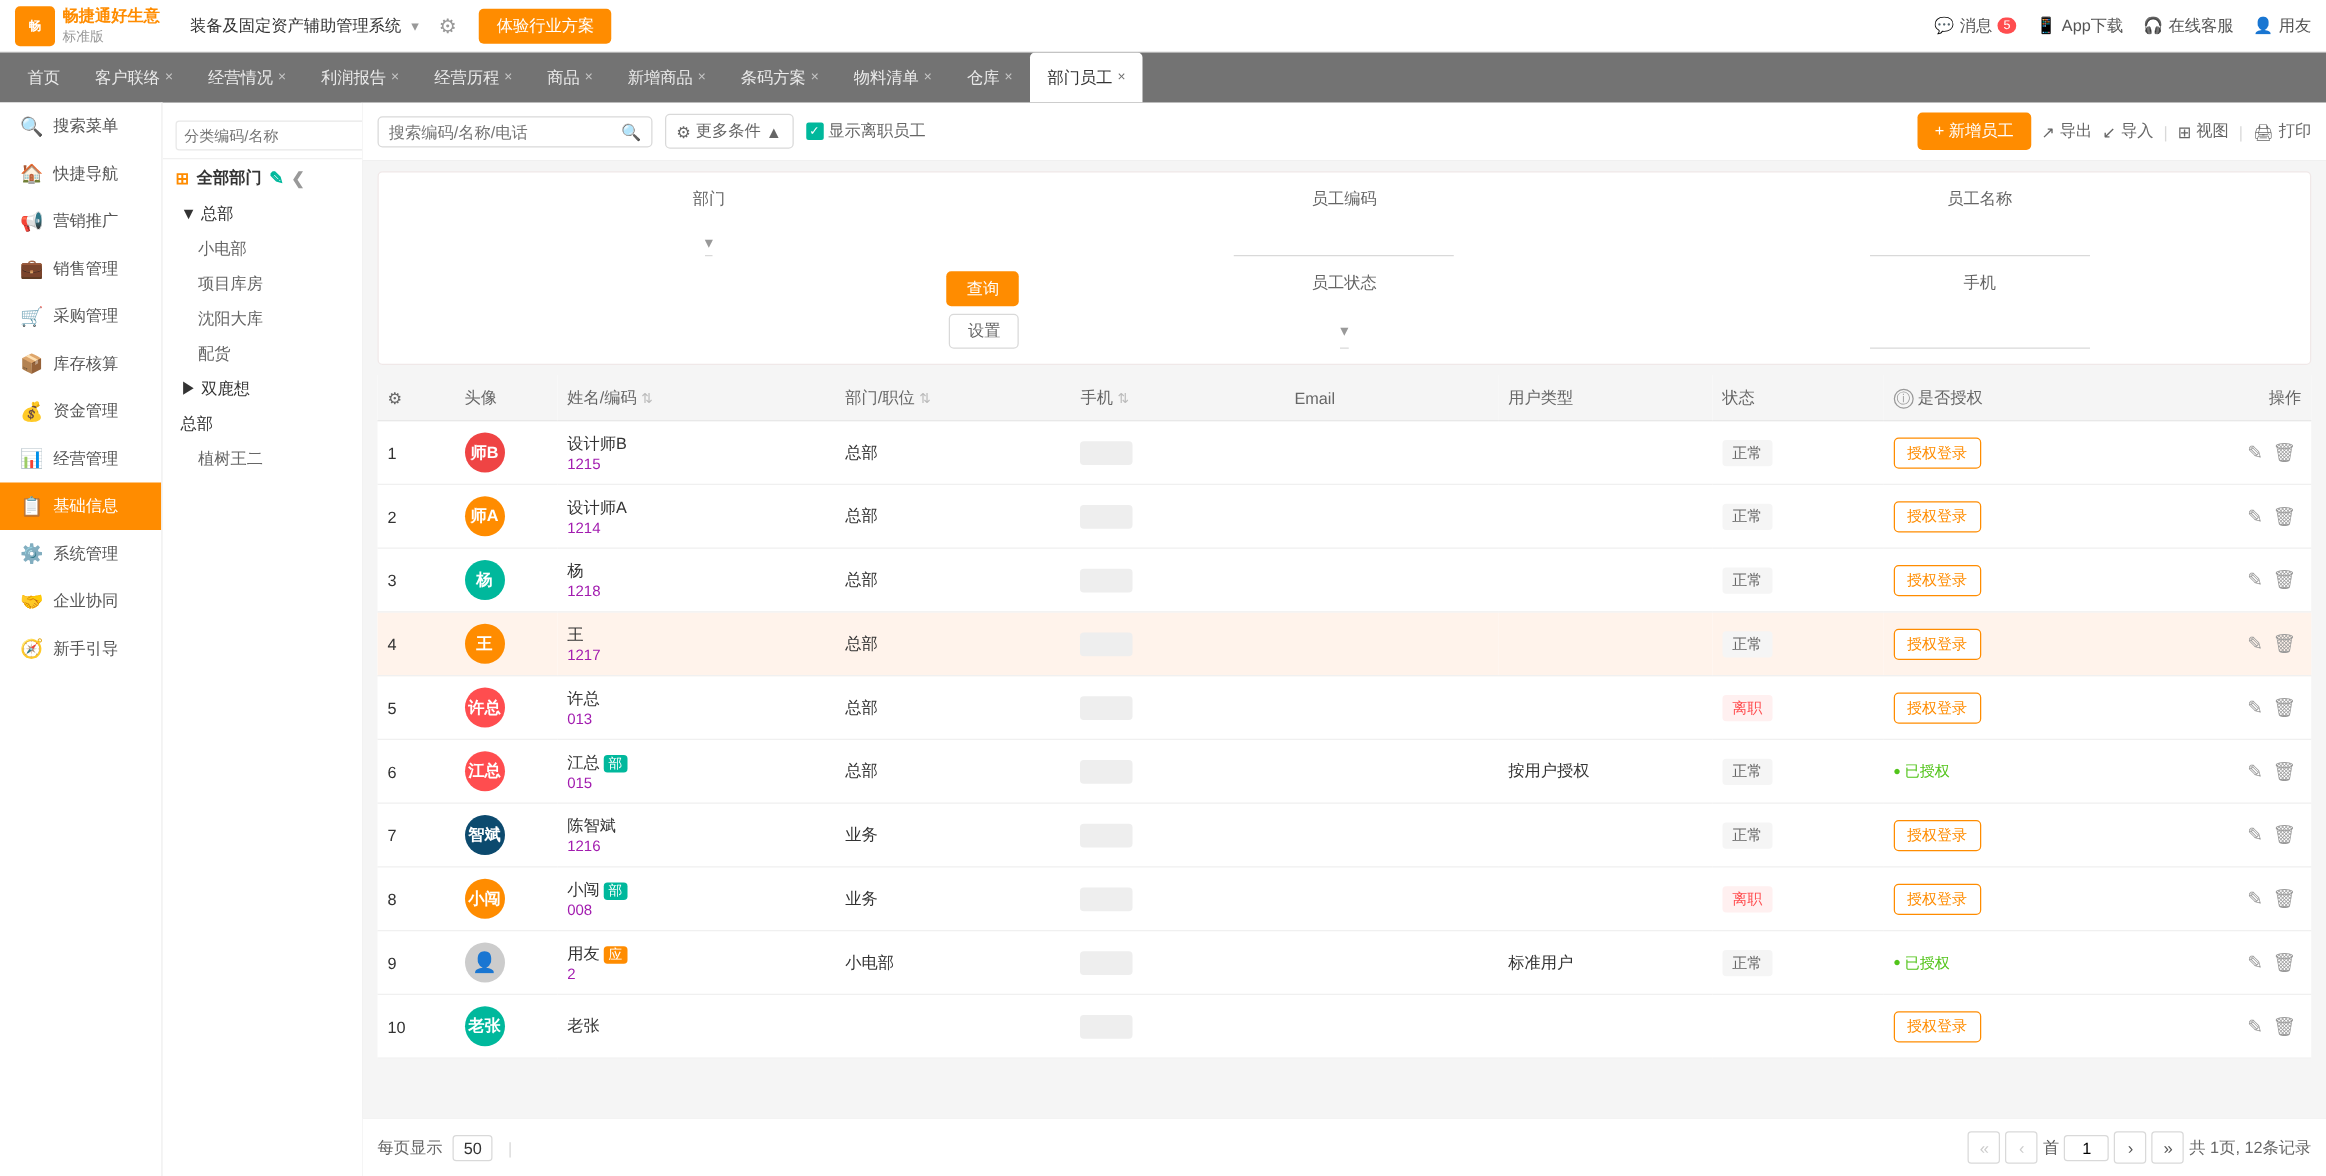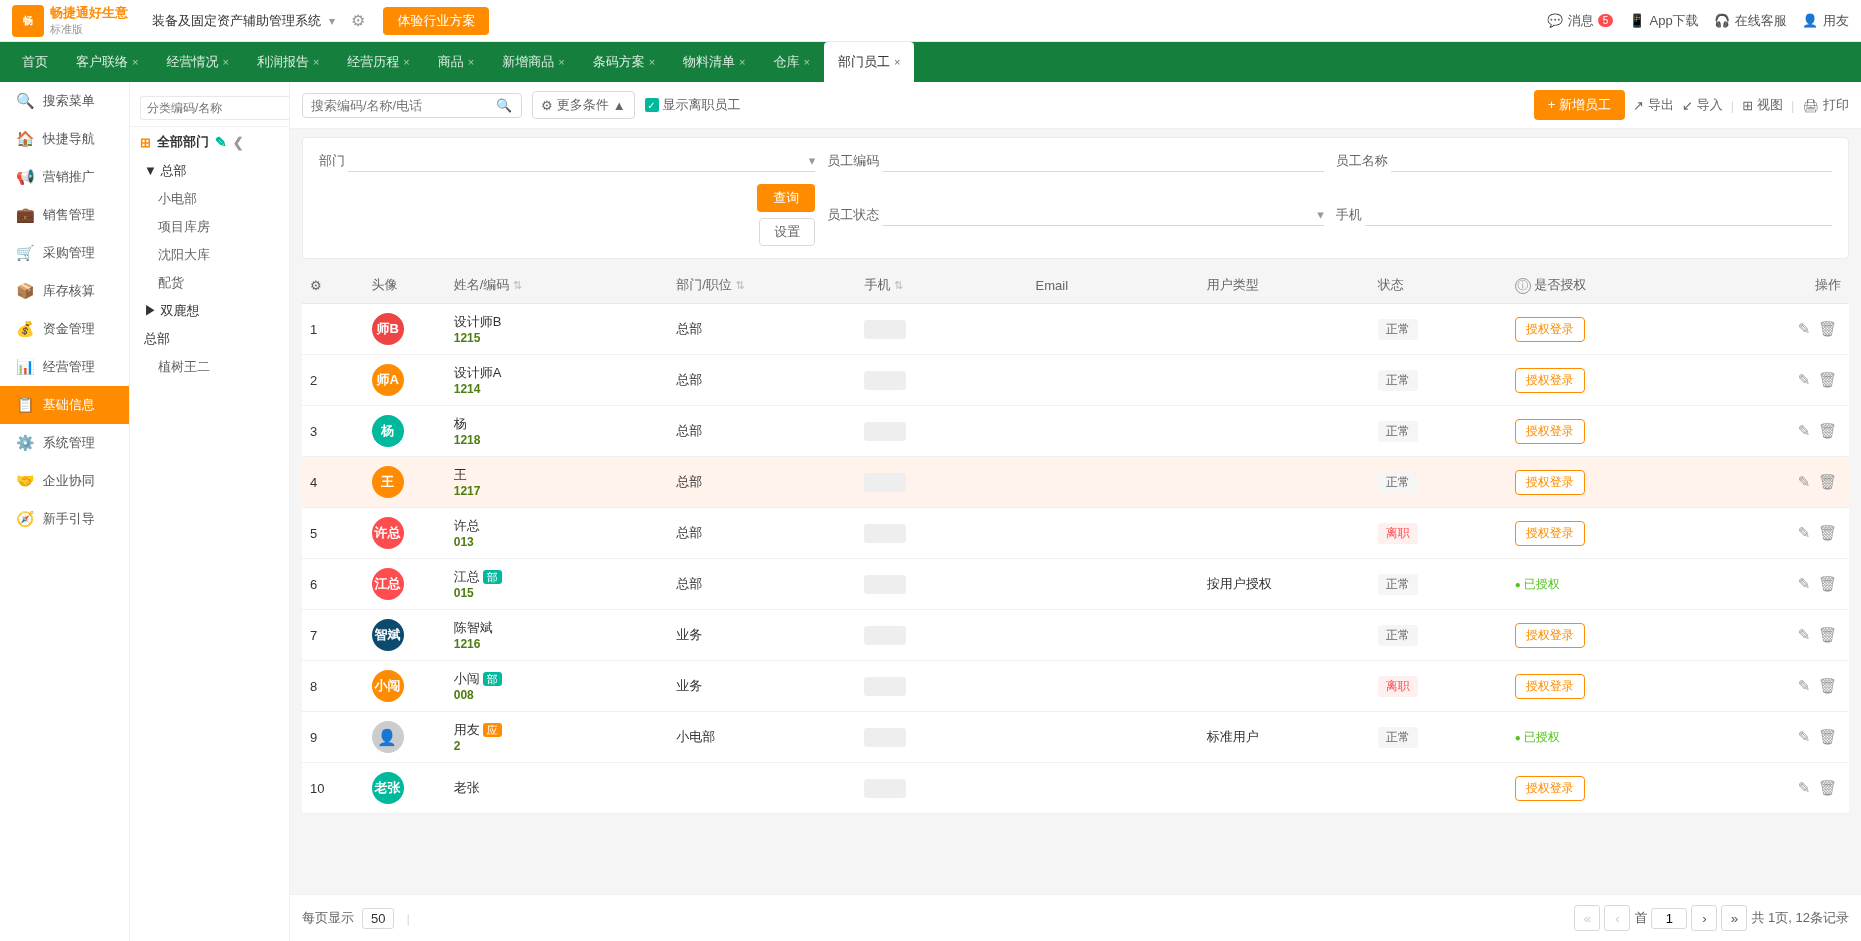--- a/index.html
+++ b/index.html
@@ -12,21 +12,21 @@
     .sys-title { flex: 1; display: flex; align-items: center; gap: 8px; color: #333; font-size: 13px; }
     .sys-title-text { font-weight: 500; }
     .sys-title-arrow { color: #999; font-size: 12px; }
     .sys-gear { color: #999; font-size: 16px; cursor: pointer; margin-left: 8px; }
     .trial-btn { background: #ff8c00; color: #fff; border: none; border-radius: 4px; padding: 5px 14px; font-size: 13px; cursor: pointer; margin-left: 10px; }
     .top-right { display: flex; align-items: center; gap: 16px; margin-left: auto; }
     .top-right-item { display: flex; align-items: center; gap: 4px; color: #555; font-size: 13px; cursor: pointer; }
     .badge { background: #ff4d4f; color: #fff; border-radius: 10px; font-size: 10px; padding: 1px 5px; }
 
     
-    .nav-tabs { display: flex; align-items: flex-start; background: #15803d; height: 40px; padding: 0 8px; overflow: hidden; }
+    .nav-tabs { display: flex; align-items: flex-start; background: #737373; height: 40px; padding: 0 8px; overflow: hidden; }
     .nav-tab { display: flex; align-items: center; gap: 4px; padding: 0 14px; height: 40px; color: #fff; font-size: 13px; cursor: pointer; white-space: nowrap; opacity: 0.85; }
     .nav-tab.active { background: #fff; color: #333; border-radius: 4px 4px 0 0; opacity: 1; }
     .nav-tab .close-x { font-size: 11px; opacity: 0.7; }
 
     
     .main-layout { display: flex; height: calc(941px - 42px - 40px); }
 
     
     .sidebar { width: 130px; background: #fff; border-right: 1px solid #f0f0f0; overflow-y: auto; flex-shrink: 0; }
     .sidebar-item { display: flex; align-items: center; gap: 8px; padding: 10px 16px; cursor: pointer; color: #555; font-size: 13px; }
@@ -56,21 +56,21 @@
     .filter-btn { display: flex; align-items: center; gap: 4px; color: #666; font-size: 13px; cursor: pointer; border: 1px solid #d9d9d9; border-radius: 4px; padding: 4px 8px; }
     .show-resigned { display: flex; align-items: center; gap: 4px; color: #666; font-size: 13px; cursor: pointer; }
     .checkbox-checked { width: 14px; height: 14px; background: #00b89c; border-radius: 2px; display: flex; align-items: center; justify-content: center; color: #fff; font-size: 10px; }
     .top-actions { margin-left: auto; display: flex; align-items: center; gap: 8px; }
     .add-btn { background: #ff8c00; color: #fff; border: none; border-radius: 4px; padding: 6px 14px; font-size: 13px; cursor: pointer; display: flex; align-items: center; gap: 4px; }
     .action-btn { display: flex; align-items: center; gap: 4px; color: #666; font-size: 13px; cursor: pointer; }
     .action-sep { color: #d9d9d9; }
 
     
     .filter-form { background: #fff; border: 1px solid #f0e8e8; border-radius: 4px; margin: 8px 12px; padding: 12px 16px; display: grid; grid-template-columns: 1fr 1fr 1fr; gap: 12px; }
-    .filter-row { display: flex; align-items: center; gap: 3px; }
+    .filter-row { display: flex; align-items: center; gap: 15px; flex-direction: column; }
     .filter-label { font-size: 13px; color: #666; white-space: nowrap; }
     .filter-input { flex: 1; border: none; border-bottom: 1px solid #d9d9d9; outline: none; font-size: 13px; padding: 3px 0; }
     .filter-select { flex: 1; border: none; border-bottom: 1px solid #d9d9d9; outline: none; font-size: 13px; padding: 3px 0; background: transparent; color: #333; display: flex; align-items: center; justify-content: space-between; cursor: pointer; }
     .query-btn { background: #ff8c00; color: #fff; border: none; border-radius: 4px; padding: 5px 16px; font-size: 13px; cursor: pointer; }
     .set-btn { border: 1px solid #d9d9d9; background: #fff; color: #666; border-radius: 4px; padding: 4px 14px; font-size: 13px; cursor: pointer; }
 
     
     .table-wrap { flex: 1; overflow-y: auto; padding: 0 12px; }
     table { width: 100%; border-collapse: collapse; background: #fff; font-size: 13px; }
     thead tr { background: #f5f5f5; }
@@ -79,21 +79,21 @@
     tr.highlighted td { background: #fff3eb; }
     .avatar-circle { width: 32px; height: 32px; border-radius: 50%; display: flex; align-items: center; justify-content: center; color: #fff; font-size: 13px; font-weight: bold; }
     .status-normal { background: #f5f5f5; color: #666; border-radius: 3px; padding: 2px 8px; font-size: 12px; display: inline-block; }
     .status-resigned { background: #fff0f0; color: #ff4d4f; border-radius: 3px; padding: 2px 8px; font-size: 12px; display: inline-block; }
     .auth-btn { border: 1px solid #ff8c00; color: #ff8c00; background: #fff; border-radius: 4px; padding: 3px 10px; font-size: 12px; cursor: pointer; }
     .auth-granted { color: #52c41a; font-size: 12px; display: flex; align-items: center; gap: 3px; }
     .auth-granted::before { content: "●"; font-size: 10px; }
     .op-btn { color: #999; cursor: pointer; font-size: 15px; margin-right: 4px; }
     .name-code { }
     .name-text { font-weight: 500; }
-    .code-text { color: #4d7c0f; font-size: 12px; font-weight: bold; }
+    .code-text { color: #a21caf; font-size: 12px; }
     .phone-blur { color: #ccc; background: #eee; border-radius: 3px; padding: 2px 8px; display: inline-block; }
     .sort-icon { color: #bbb; font-size: 11px; }
     .badge-dept { background: #00b89c; color: #fff; border-radius: 3px; padding: 1px 4px; font-size: 11px; margin-left: 3px; }
     .badge-app { background: #ff8c00; color: #fff; border-radius: 3px; padding: 1px 4px; font-size: 11px; margin-left: 3px; }
     .user-avatar-grey { width: 32px; height: 32px; border-radius: 50%; background: #ccc; display: flex; align-items: center; justify-content: center; color: #fff; font-size: 16px; }
 
     
     .pagination { display: flex; align-items: center; padding: 10px 12px; background: #fff; border-top: 1px solid #f0f0f0; gap: 8px; font-size: 13px; color: #555; }
     .page-size-label { color: #666; text-align: center; }
     .page-size-val { border: 1px solid #d9d9d9; border-radius: 3px; padding: 2px 8px; color: #333; }

